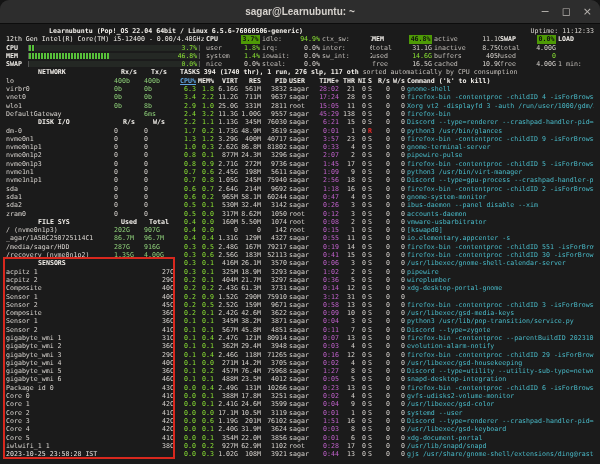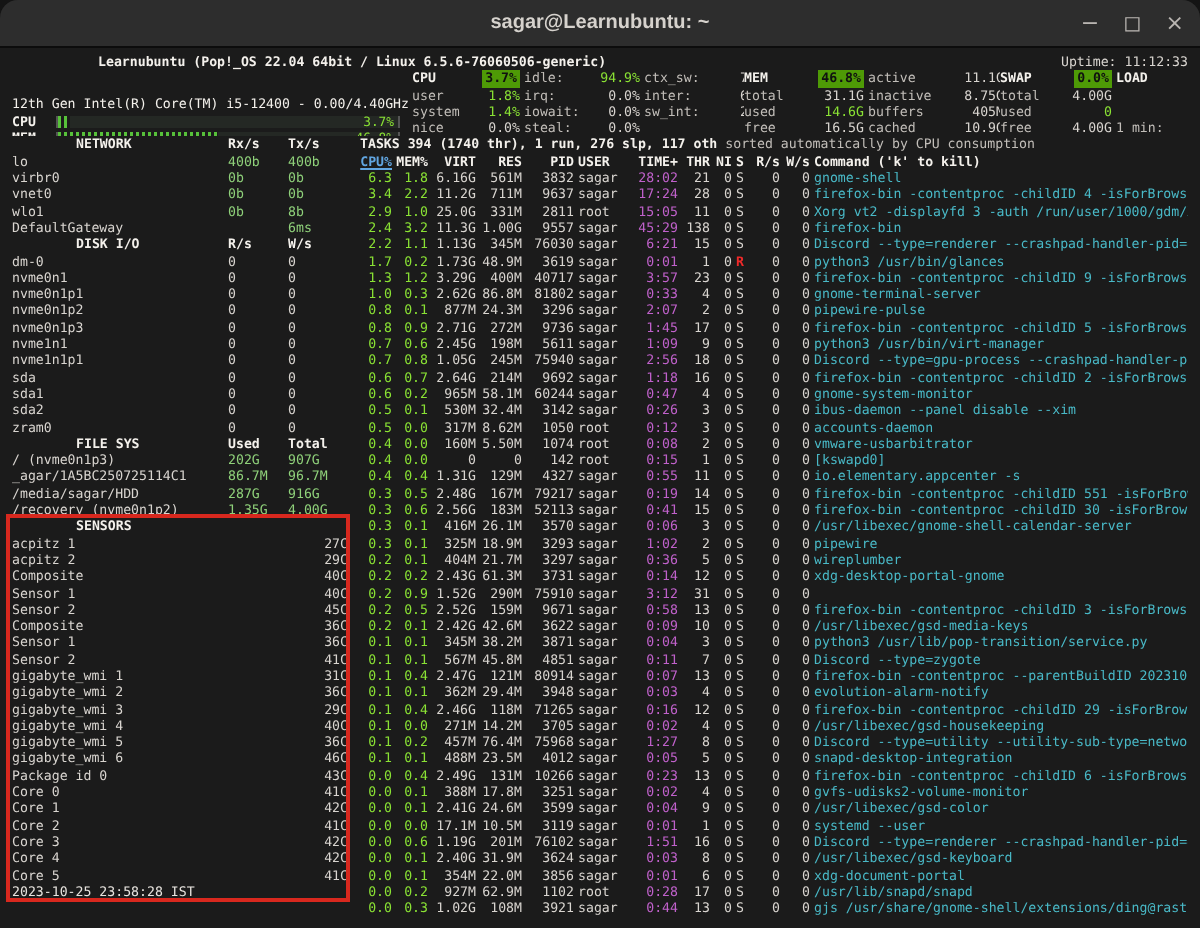--- a/index.html
+++ b/index.html
@@ -11,21 +11,21 @@
             display:flex;align-items:center;justify-content:center;}
   .titlebar .title{color:#d6d2cd;font-family:"Liberation Sans",sans-serif;font-size:10px;font-weight:bold;}
   .controls{position:absolute;right:8px;top:0;height:100%;display:flex;align-items:center;gap:12px;}
   .wbtn{color:#b9b5b1;font-size:11px;line-height:11px;cursor:default;font-family:"DejaVu Sans",sans-serif;}
   
   .term{height:439px;padding:3px 6px 2px 6px;font-size:6.6px;line-height:8.3px;color:#d9d5d0;overflow:hidden;}
   .bold{font-weight:bold;color:#f4f1ec;}
   .hostline{display:flex;justify-content:space-between;height:8.3px;white-space:nowrap;padding-left:43px;}
   
   .topgrid{display:flex;height:33.2px;overflow:hidden;}
-  .ql{width:200px;flex-shrink:0;margin-top:13px;}
+  .ql{width:200px;flex-shrink:0;}
   .ql-model{height:8.3px;white-space:nowrap;overflow:hidden;color:#f4f1ec;}
   .ql-row{display:flex;height:8.3px;align-items:center;}
   .ql-lab{width:22px;font-weight:bold;color:#f4f1ec;}
   .bar{flex:1;height:6px;margin-right:6px;position:relative;background:#242824;border-left:1px solid #555;border-right:1px solid #555;}
   .bar-fill{position:absolute;left:0;top:0;bottom:0;
             background:repeating-linear-gradient(90deg,#57c13a 0px,#57c13a 1.6px,#1b1b1b 1.6px,#1b1b1b 3px);}
   .bar-pct{position:absolute;right:2px;top:-1.2px;color:#8ae234;font-size:6.4px;}
   .sgroup{display:grid;grid-auto-rows:8.3px;column-gap:2px;overflow:hidden;}
   .g-cpu{grid-template-columns:26px 26px 30px 26px 30px 24px;width:166px;}
   .g-mem{grid-template-columns:26px 32px 36px 30px;width:128px;}
@@ -34,21 +34,21 @@
   .s-title{font-weight:bold;color:#f4f1ec;}
   .s-lab{color:#c2beb9;}
   .s-val{text-align:right;color:#d9d5d0;}
   .s-ok{text-align:right;color:#8ae234;}
   .s-badge{justify-self:end;background:#4e9a06;color:#101010;padding:0 1.5px;font-weight:bold;}
   
   .mainarea{display:flex;}
   .side{width:168px;flex-shrink:0;margin-right:6px;}
   .sec-head{display:flex;height:8.3px;margin-left:32px;}
   .sec-title{flex:1;font-weight:bold;color:#f4f1ec;overflow:hidden;}
-  .sec-col{width:30px;text-align:left;font-weight:bold;color:#f4f1ec;}
+  .sec-col{width:30px;text-align:center;font-weight:bold;color:#f4f1ec;}
   .side-row{display:flex;height:8.3px;}
   .side-name{flex:1;overflow:hidden;color:#d9d5d0;}
   .side-v{width:30px;text-align:left;color:#8fd17a;}
   .side-v.plain{color:#d9d5d0;}
   .sensors-wrap{position:relative;}
   .sense-row{display:flex;height:8.3px;}
   .sense-name{flex:1;overflow:hidden;color:#d9d5d0;}
   .sense-v{width:26px;text-align:right;color:#d9d5d0;}
   .redbox{position:absolute;left:-3px;right:-1px;top:-2px;bottom:-1px;border:2px solid #d8281e;pointer-events:none;}
   .clockline{height:8.3px;color:#e8e4df;}
@@ -385,20 +385,24 @@
                 <span class="sense-v">42C</span>
               </div>
               <div class="sense-row">
                 <span class="sense-name">Core 4</span>
                 <span class="sense-v">42C</span>
               </div>
               <div class="sense-row">
                 <span class="sense-name">Core 5</span>
                 <span class="sense-v">41C</span>
               </div>
+              <div class="sense-row">
+                <span class="sense-name">iwlwifi_1 1</span>
+                <span class="sense-v">38C</span>
+              </div>
             </div>
           <div class="clockline">2023-10-25 23:58:28 IST</div>
           <div class="redbox"></div>
         </div>
       </div>
 
       <div class="main">
         <div class="tasksline">
           <span class="bold">TASKS 394 (1740 thr), 1 run, 276 slp, 117 oth</span>
           <span class="tasks-note"> <span>sorted automatically by CPU consumption</span></span>

